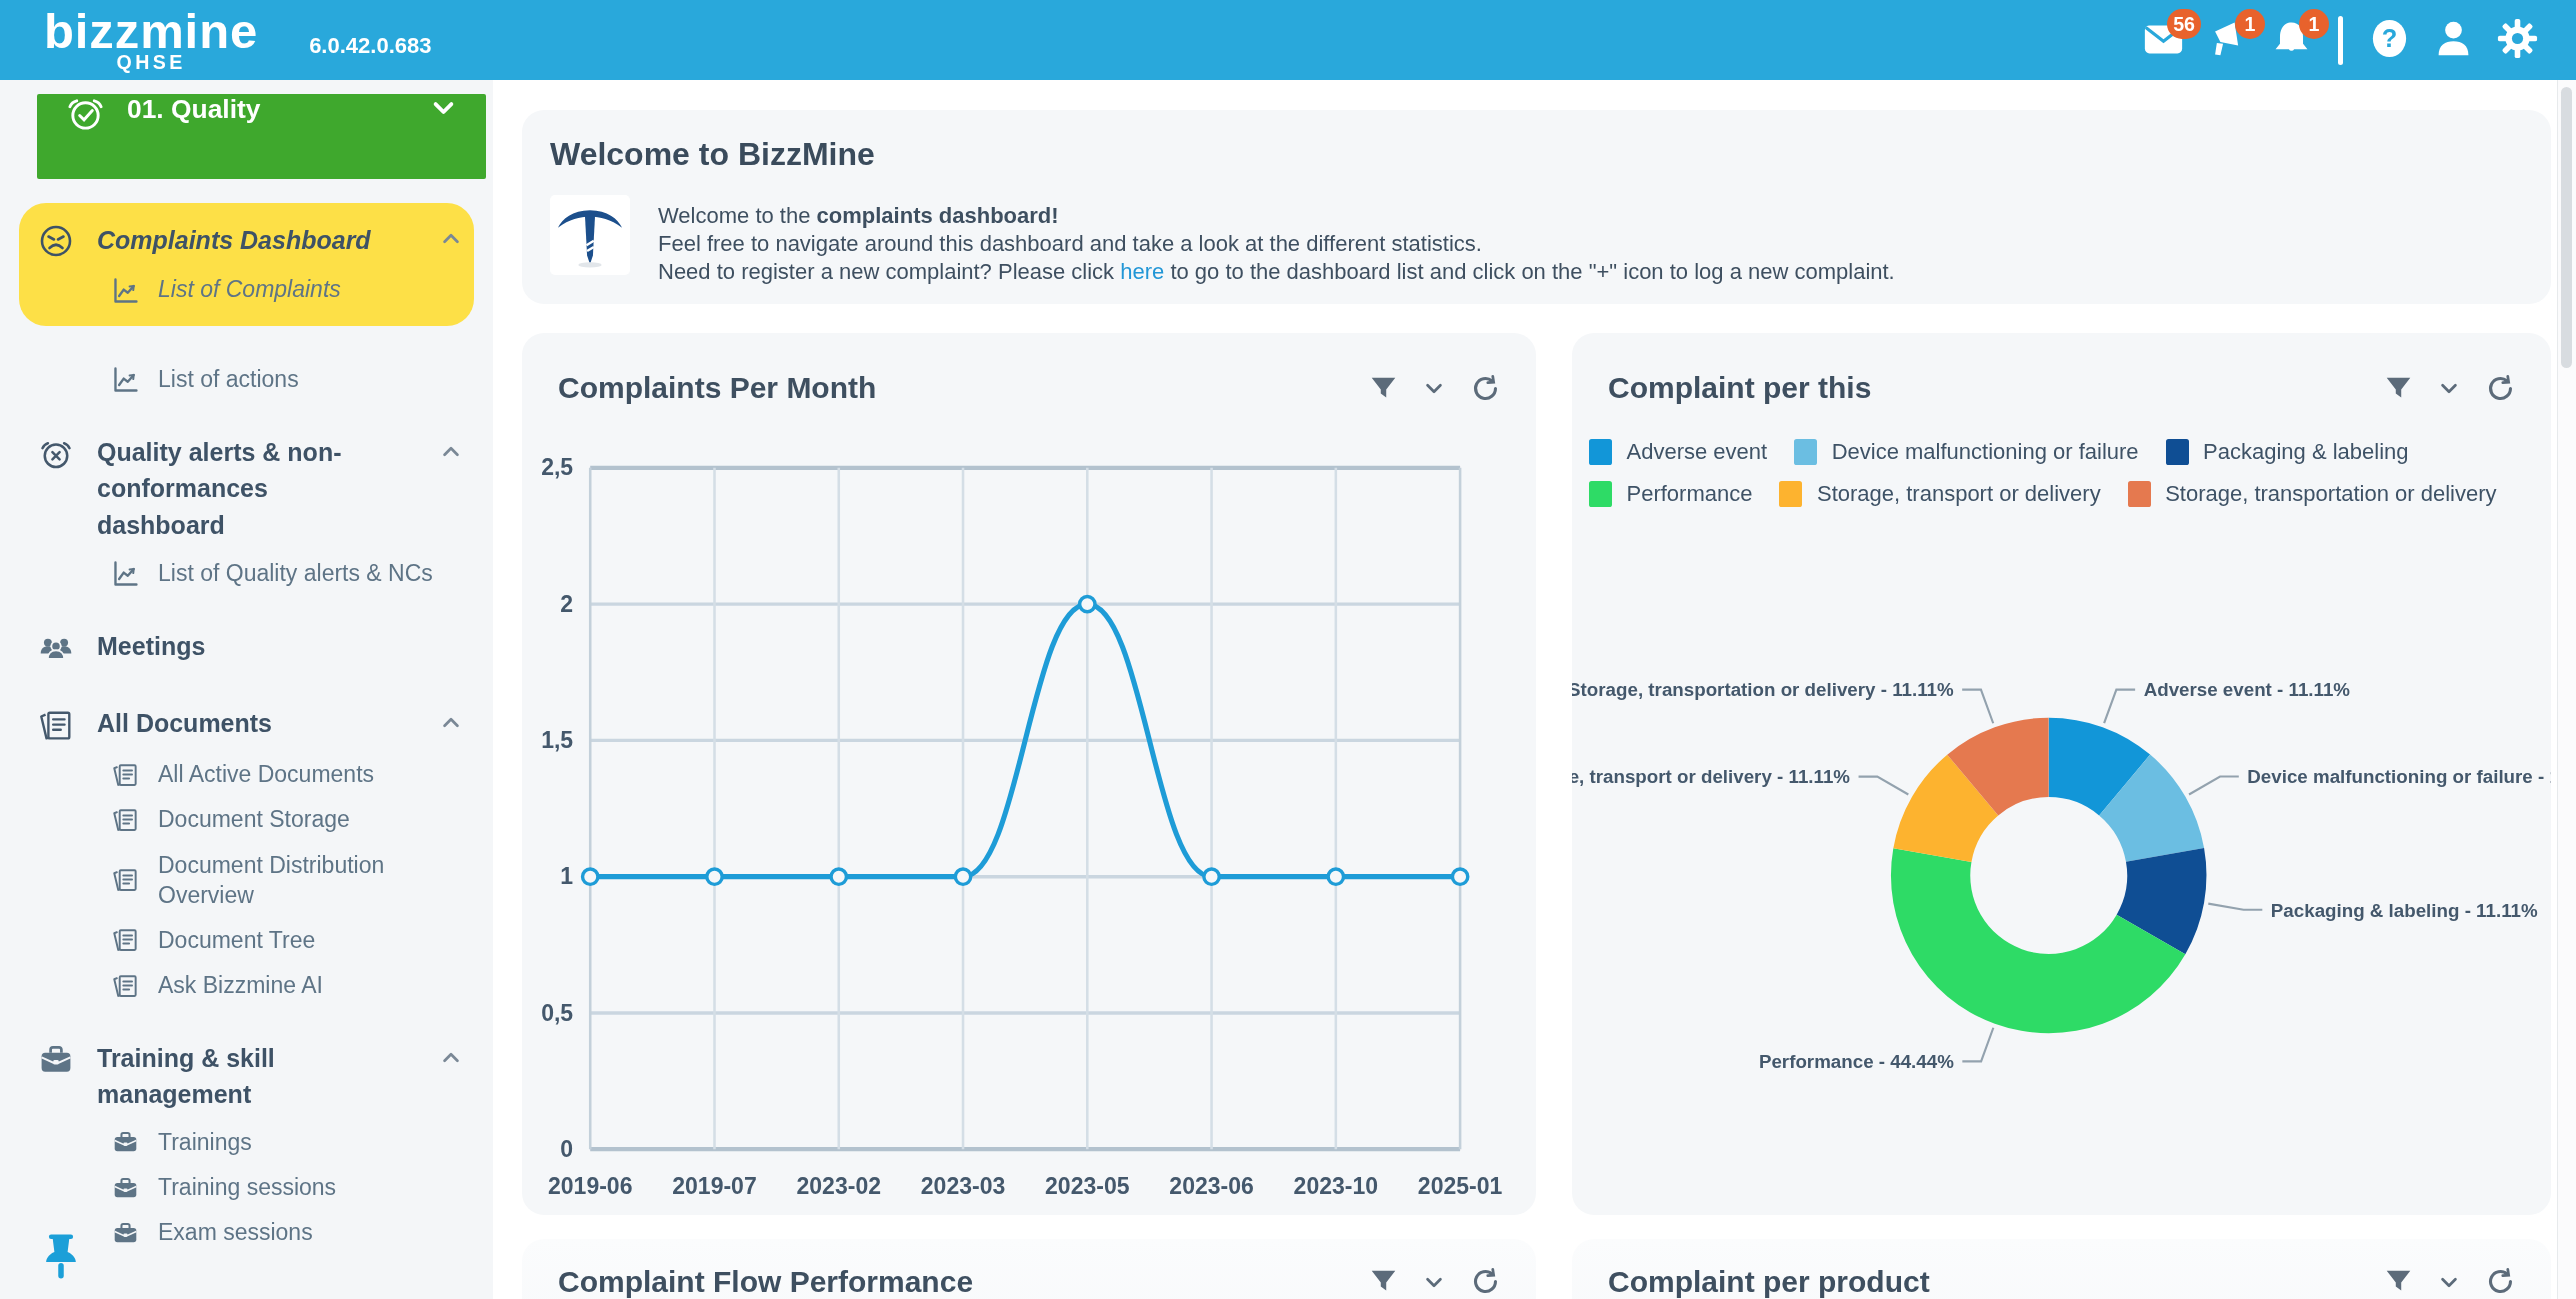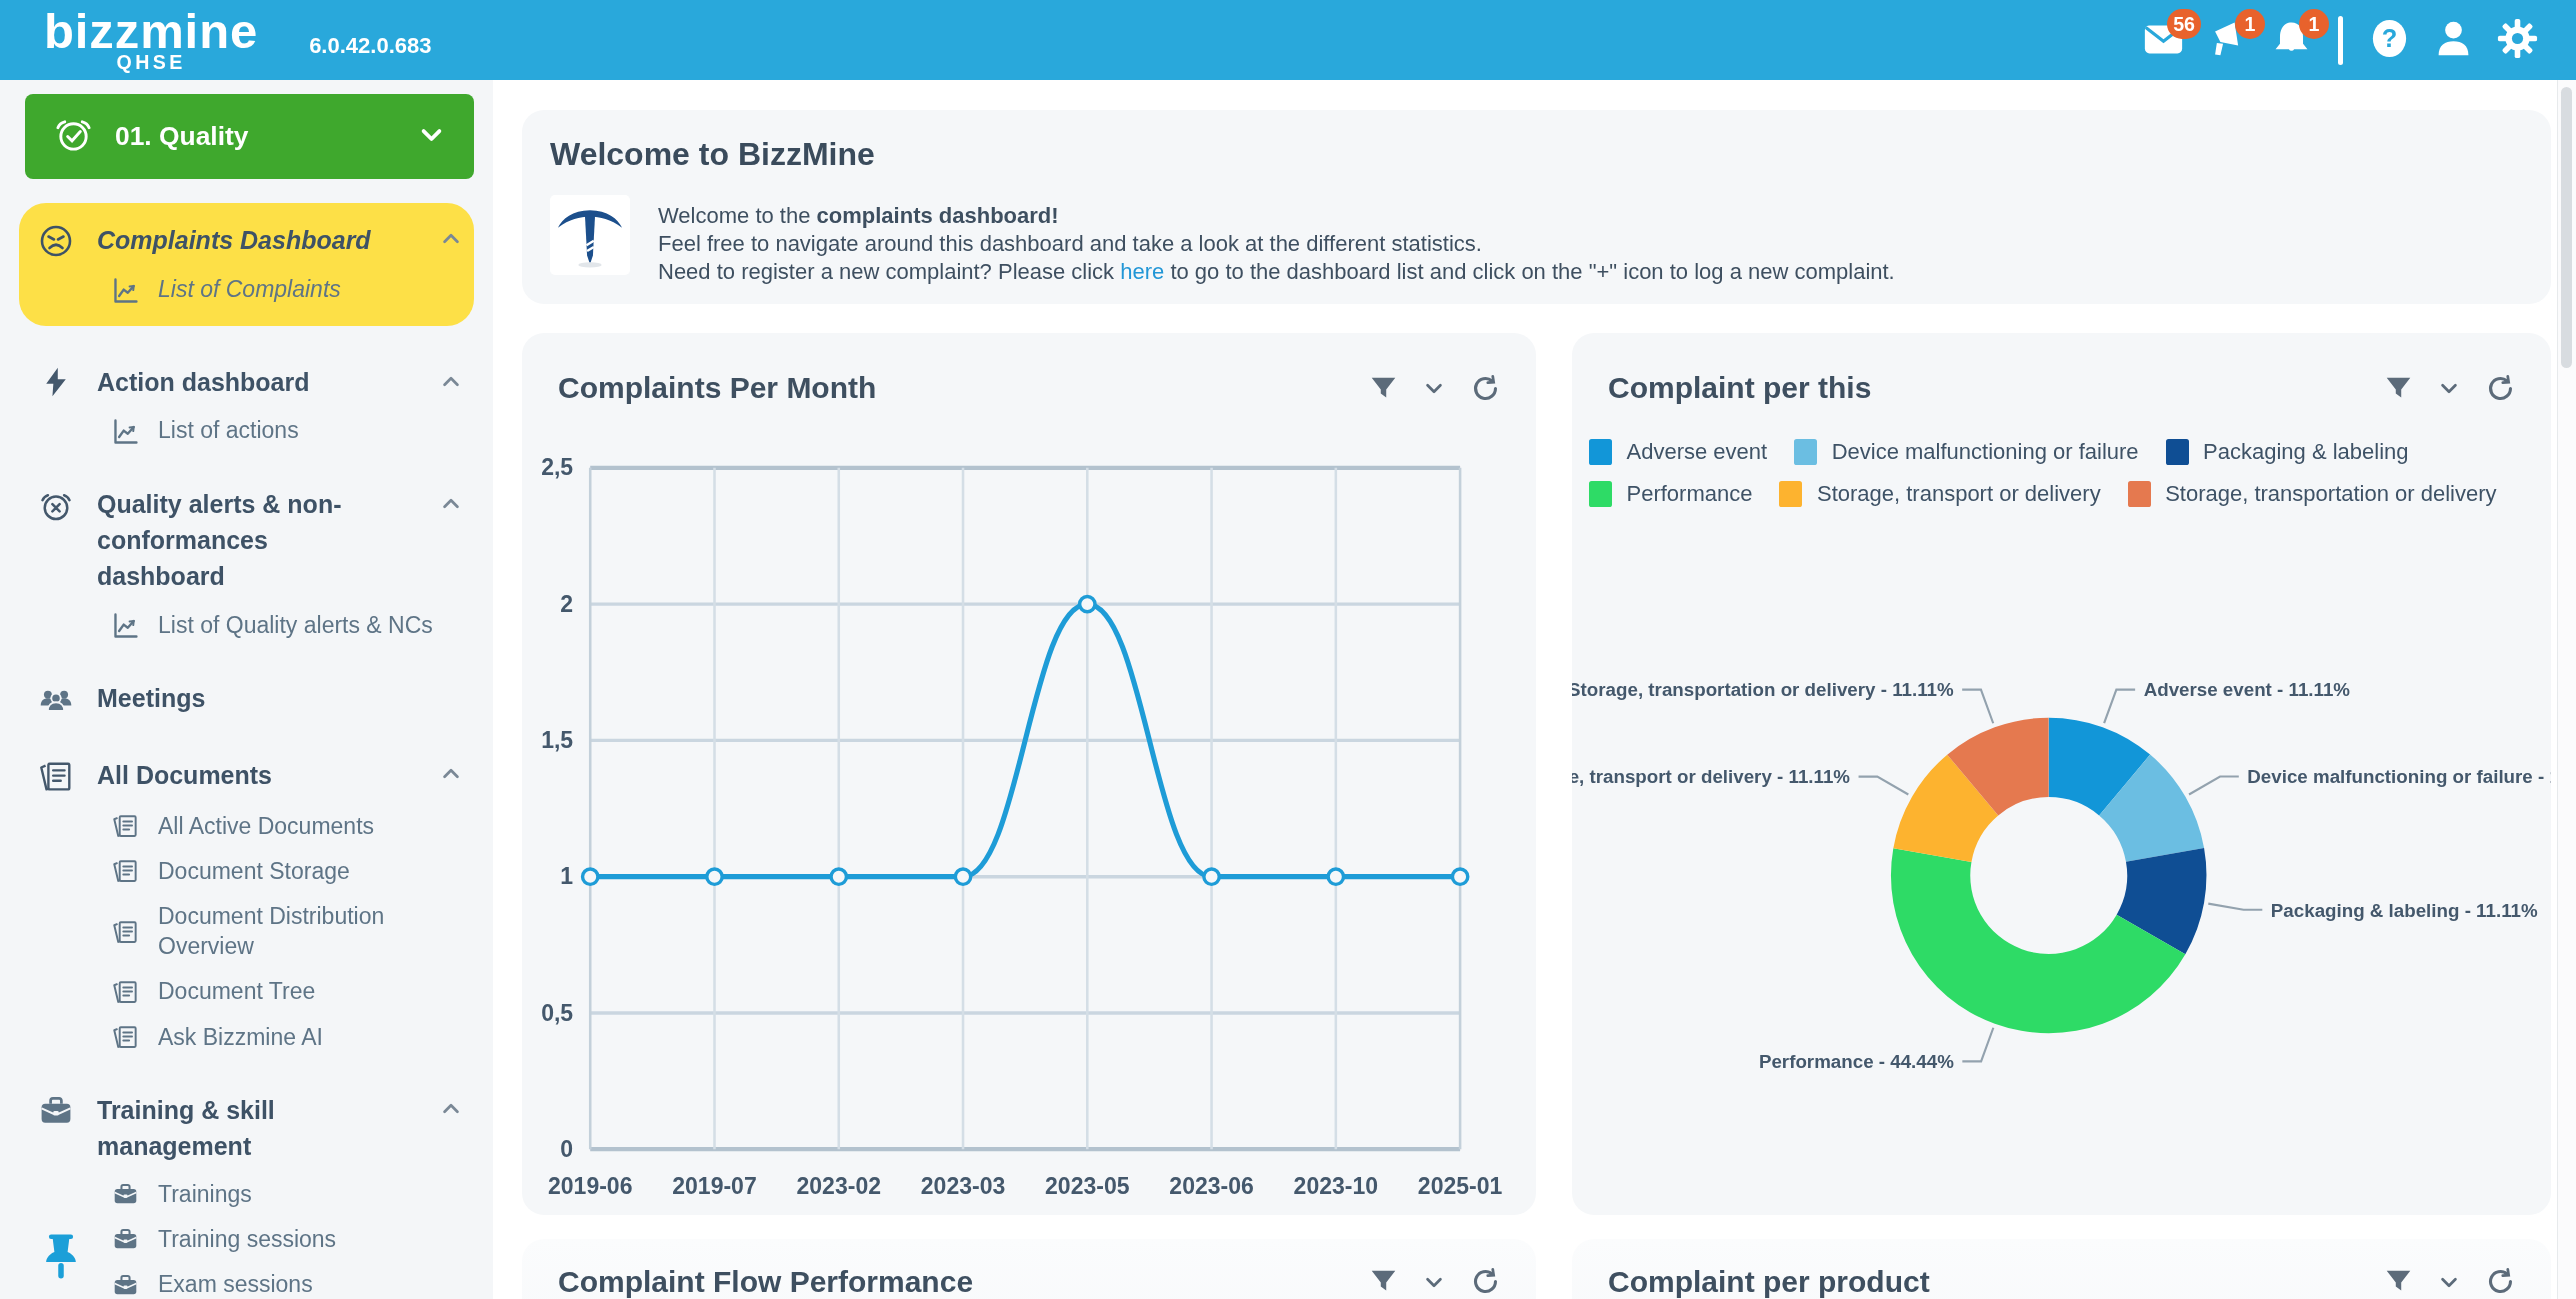--- a/index.html
+++ b/index.html
@@ -17,22 +17,22 @@
   .tb-btn { position:relative; width:41px; height:41px; display:flex; align-items:center;
     justify-content:center; cursor:pointer; }
   .badge { position:absolute; top:-10.2px; right:-17px; min-width:30px; height:30px;
     border-radius:15.4px; background:#E8622C; color:#fff; font-size:19.6px; font-weight:bold;
     display:flex; align-items:center; justify-content:center; padding:0 6px; }
   .tb-divider { width:4.3px; height:49px; background:#fff; border-radius:2.6px; margin:0 3.4px; }
 
   
   .sidebar { position:absolute; left:0; top:80px; width:493px; height:1220px;
     background:#F4F6F8; padding:13.6px 0 0 0; }
-  .workspace-btn { margin:0 25px; width:449px; height:85px; background:#3FA82D; border:none;
-    border-radius:8px; display:flex; align-items:center; padding:0 29px; cursor:pointer; }
+  .workspace-btn { margin:0 37px; width:449px; height:85px; background:#3FA82D; border:none;
+    border-radius:2px; display:flex; align-items:flex-start; padding:0 29px; cursor:pointer; }
   .workspace-btn .ws-label { color:#fff; font-size:26.4px; font-weight:bold; margin-left:22px; flex:1; text-align:left; }
   .nav { padding:24px 19px 0 19px; }
   .navblock { padding:0 12px 0 17px; margin-bottom:39px; }
   .navblock.active { background:#fde047; border-radius:27px; padding:19px 12px 20.5px 17px; margin-bottom:38px;font-style:italic; }
   .nav-head { display:flex; align-items:flex-start; cursor:pointer; }
   .nav-head .nav-ico { width:39px; flex:0 0 39px; margin-right:22px; display:flex; justify-content:center; padding-top:1.7px; }
   .nav-head .nav-label { flex:1; font-size:25px; font-weight:bold; color:#3E5266; line-height:1.45; max-width:281px; }
   .nav-head .chev { margin-left:auto; padding-top:6.8px; }
   .sub-item { display:flex; align-items:center; margin:15.4px 0 0 73px; cursor:pointer; }
   .sub-item .sub-ico { width:32px; flex:0 0 32px; margin-right:17px; display:flex; justify-content:center; }
@@ -189,33 +189,20 @@
               <path d="M6 5 v24 h23"></path>
               <path d="M10 23 l5-7 4.5 3.5 L26 12"></path>
               <path d="M26 12 l-4.5 0.5 M26 12 l-0.5 4.5" stroke-width="2.2"></path>
             </svg>
         </span>
         <span class="sub-label">List of Complaints</span>
       </div>
     </section>
 
     <section class="navblock">
-      <div class="nav-head">
-        <span class="nav-ico">
-          <svg width="32" height="32" viewBox="0 0 36 36">
-              <path d="M20 2 L7 20 h8 L14 34 L29 15 h-9 Z" fill="#44586C"></path>
-            </svg>
-        </span>
-        <span class="nav-label">Action dashboard</span>
-        <span class="chev">
-          <svg width="22" height="22" viewBox="0 0 24 24" fill="none" stroke="#7A8896" stroke-width="3" stroke-linecap="round" stroke-linejoin="round">
-              <path d="M5 15 l7-7 7 7"></path>
-            </svg>
-        </span>
-      </div>
       <div class="sub-item">
         <span class="sub-ico">
           <svg width="31" height="31" viewBox="0 0 34 34" fill="none" stroke="#5E7486" stroke-width="2.6" stroke-linecap="round" stroke-linejoin="round">
               <path d="M6 5 v24 h23"></path>
               <path d="M10 23 l5-7 4.5 3.5 L26 12"></path>
               <path d="M26 12 l-4.5 0.5 M26 12 l-0.5 4.5" stroke-width="2.2"></path>
             </svg>
         </span>
         <span class="sub-label">List of actions</span>
       </div>

